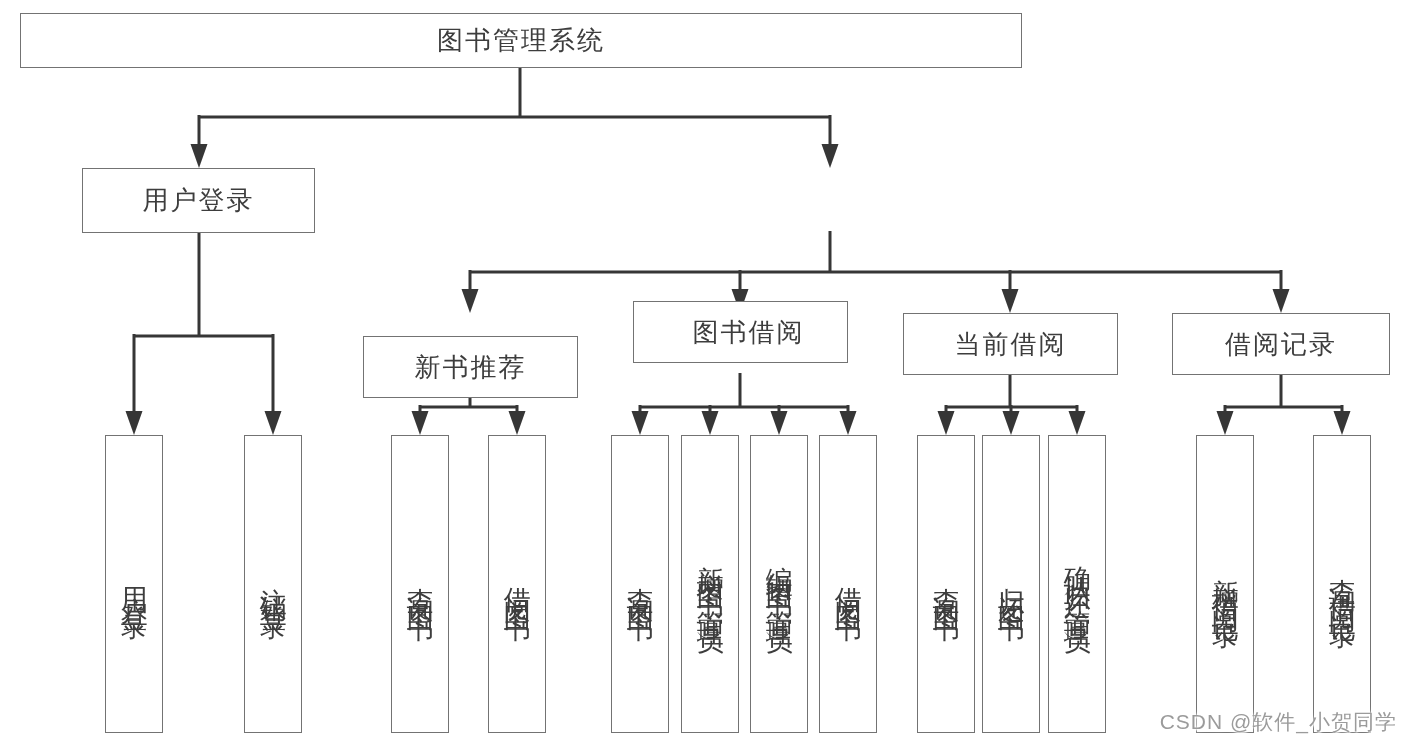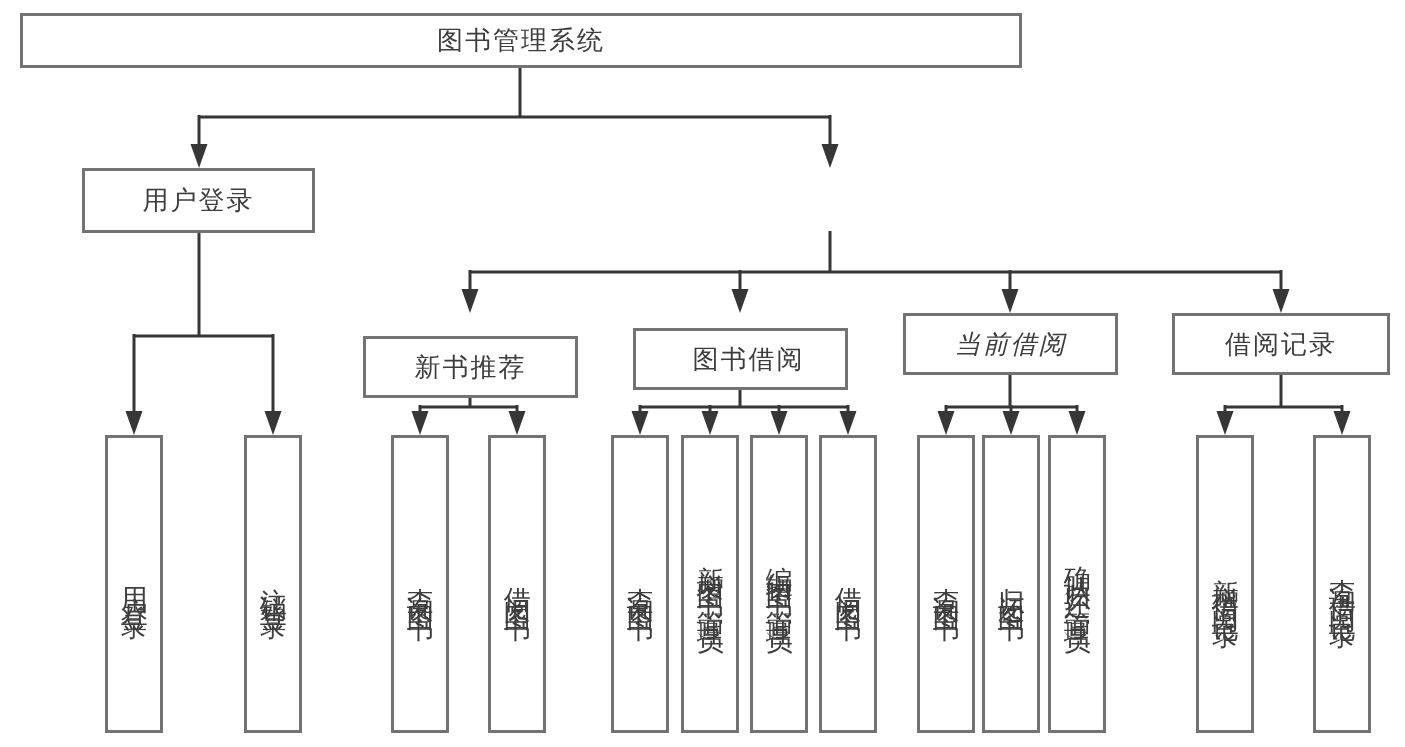--- a/index.html
+++ b/index.html
@@ -8,21 +8,21 @@
     width:1405px;height:747px;
     background:#ffffff;
     font-family:"Liberation Sans","DejaVu Sans",sans-serif;
     color:#3d3d3d;
     overflow:hidden;
   }
   svg.connectors{position:absolute;left:0;top:0;z-index:1;}
   .box{
     position:absolute;
     box-sizing:border-box;
-    border:3px solid #737373;
+    border:1px solid #737373;
     background:#ffffff;
     display:flex;align-items:center;justify-content:center;
     z-index:2;
   }
   .hlabel{font-size:26px;letter-spacing:2px;white-space:nowrap;}
   .leaf .vlabel{
     writing-mode:vertical-rl;
     text-orientation:mixed;
     font-size:27px;
     letter-spacing:9px;
@@ -89,24 +89,24 @@
     <span class="hlabel">图书管理系统</span>
   </div>
 
   <div class="box" style="left:82px;top:168px;width:233px;height:65px;">
     <span class="hlabel">用户登录</span>
   </div>
 
   <div class="box" style="left:363px;top:313px;width:215px;height:62px;margin-top:23px;">
     <span class="hlabel">新书推荐</span>
   </div>
-  <div class="box" style="left:633px;top:328px;width:215px;height:62px;padding-left:16px;">
+  <div class="box" style="left:633px;top:301px;width:215px;height:62px;padding-left:16px;">
     <span class="hlabel">图书借阅</span>
   </div>
-  <div class="box" style="left:903px;top:313px;width:215px;height:62px;font-style:italic;">
+  <div class="box" style="left:903px;top:313px;width:215px;height:62px;">
     <span class="hlabel">当前借阅</span>
   </div>
   <div class="box" style="left:1172px;top:313px;width:218px;height:62px;">
     <span class="hlabel">借阅记录</span>
   </div>
 
   <div class="box leaf" style="left:105px;top:435px;width:58px;height:298px;">
     <span class="vlabel">用户登录</span>
   </div>
   <div class="box leaf" style="left:244px;top:435px;width:58px;height:298px;">
@@ -143,14 +143,15 @@
     <span class="vlabel">确认归还（管理员）</span>
   </div>
 
   <div class="box leaf" style="left:1196px;top:435px;width:58px;height:298px;">
     <span class="vlabel">新增借阅记录</span>
   </div>
   <div class="box leaf" style="left:1313px;top:435px;width:58px;height:298px;">
     <span class="vlabel">查询借阅记录</span>
   </div>
 
+  <div class="watermark">CSDN @软件_小贺同学</div>
 
 </div>
 
 </body></html>

